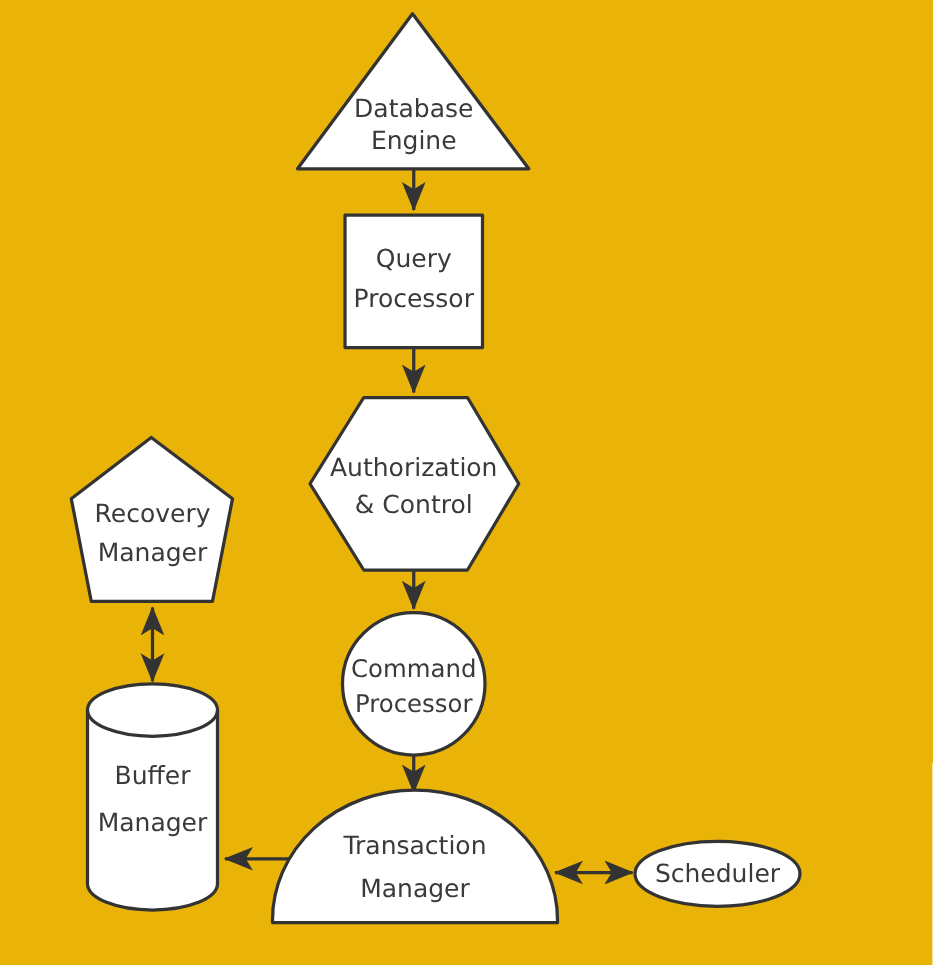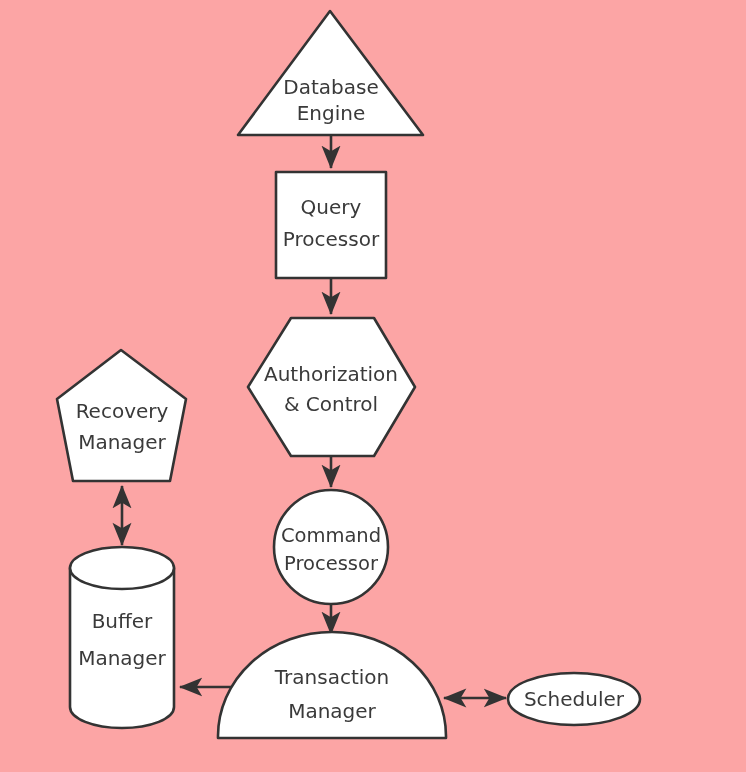--- a/index.html
+++ b/index.html
@@ -10,21 +10,21 @@
   body {
     width: 746px;
     height: 772px;
     font-family: "DejaVu Sans", sans-serif;
     overflow: hidden;
   }
   #diagram-root {
     position: relative;
     width: 746px;
     height: 772px;
-    background: #fca5a5;
+    background: #eab308;
   }
   svg#diagram-svg {
     position: absolute;
     top: 0;
     left: 0;
     width: 746px;
     height: 772px;
     display: block;
   }
   .node-shape {

